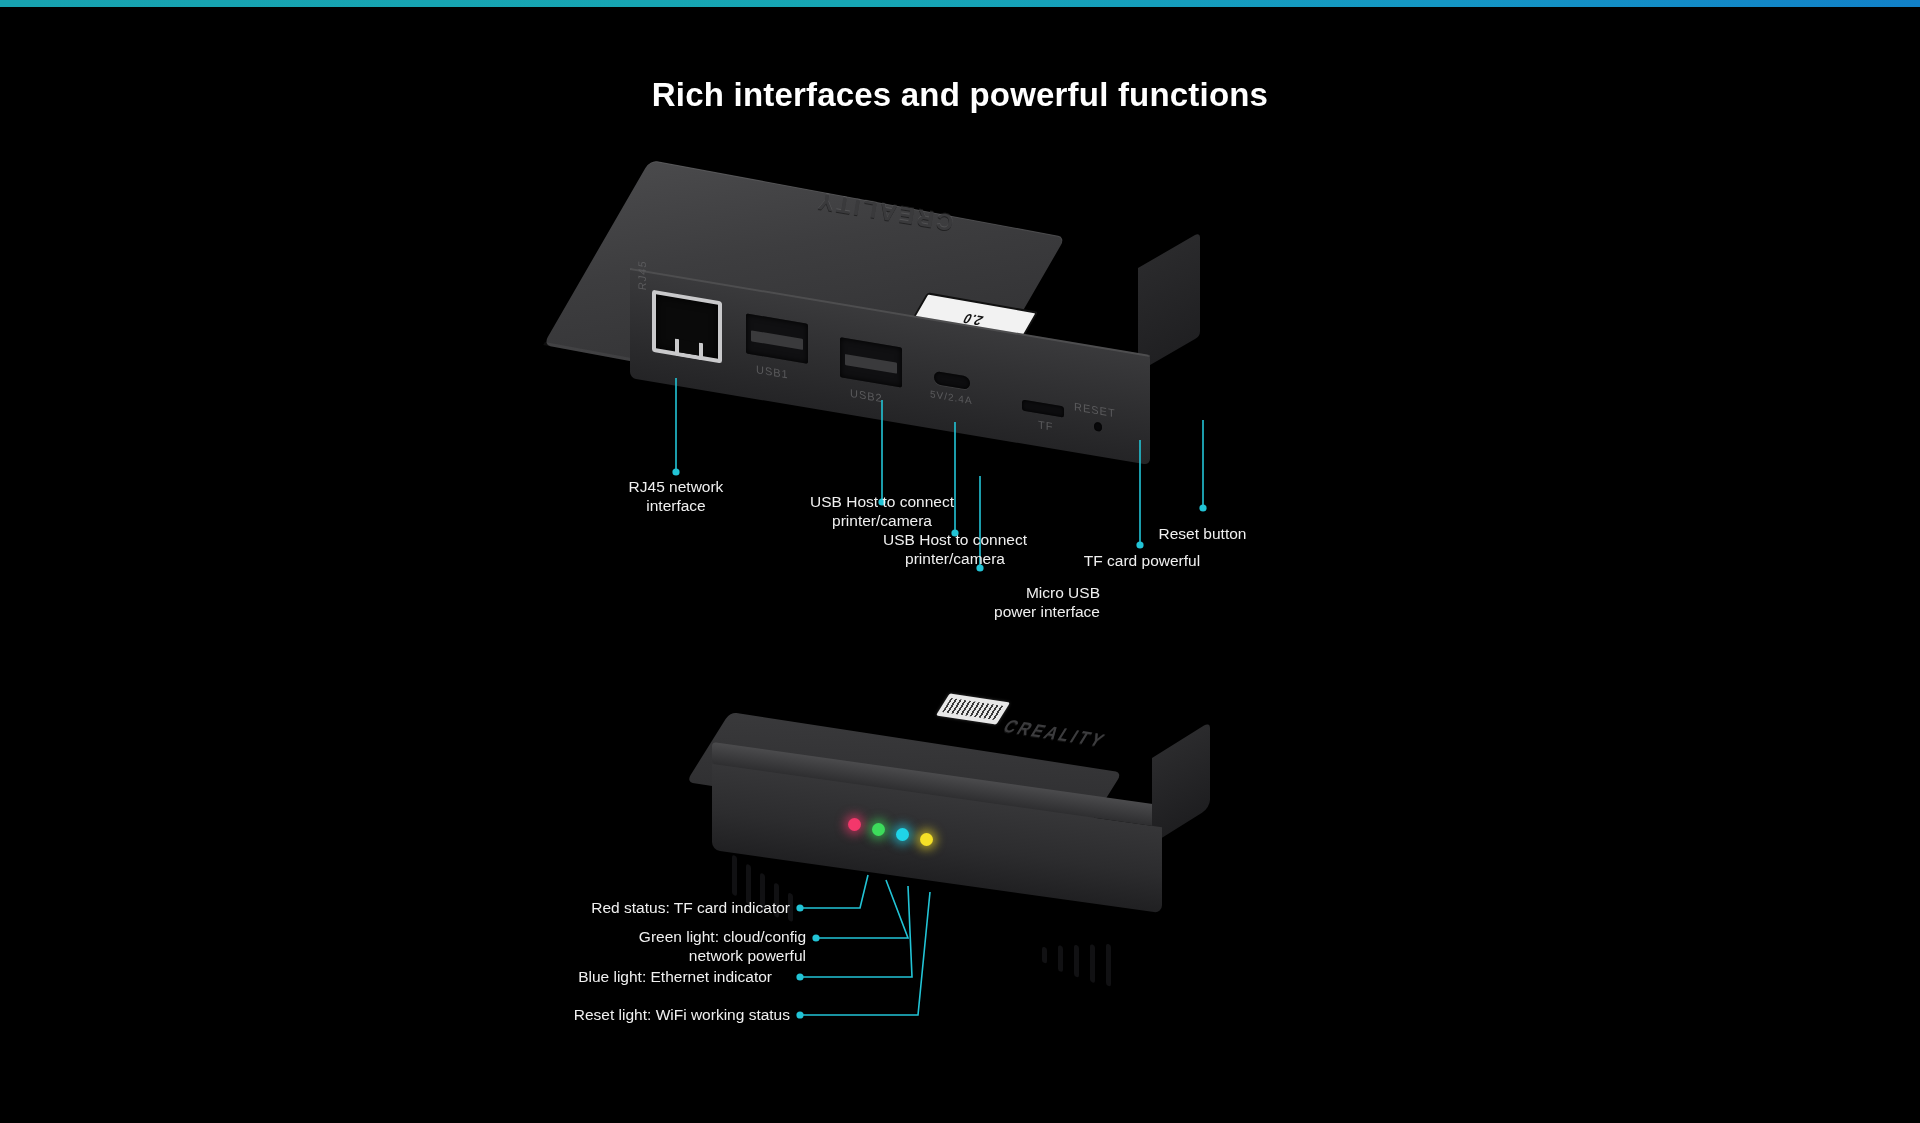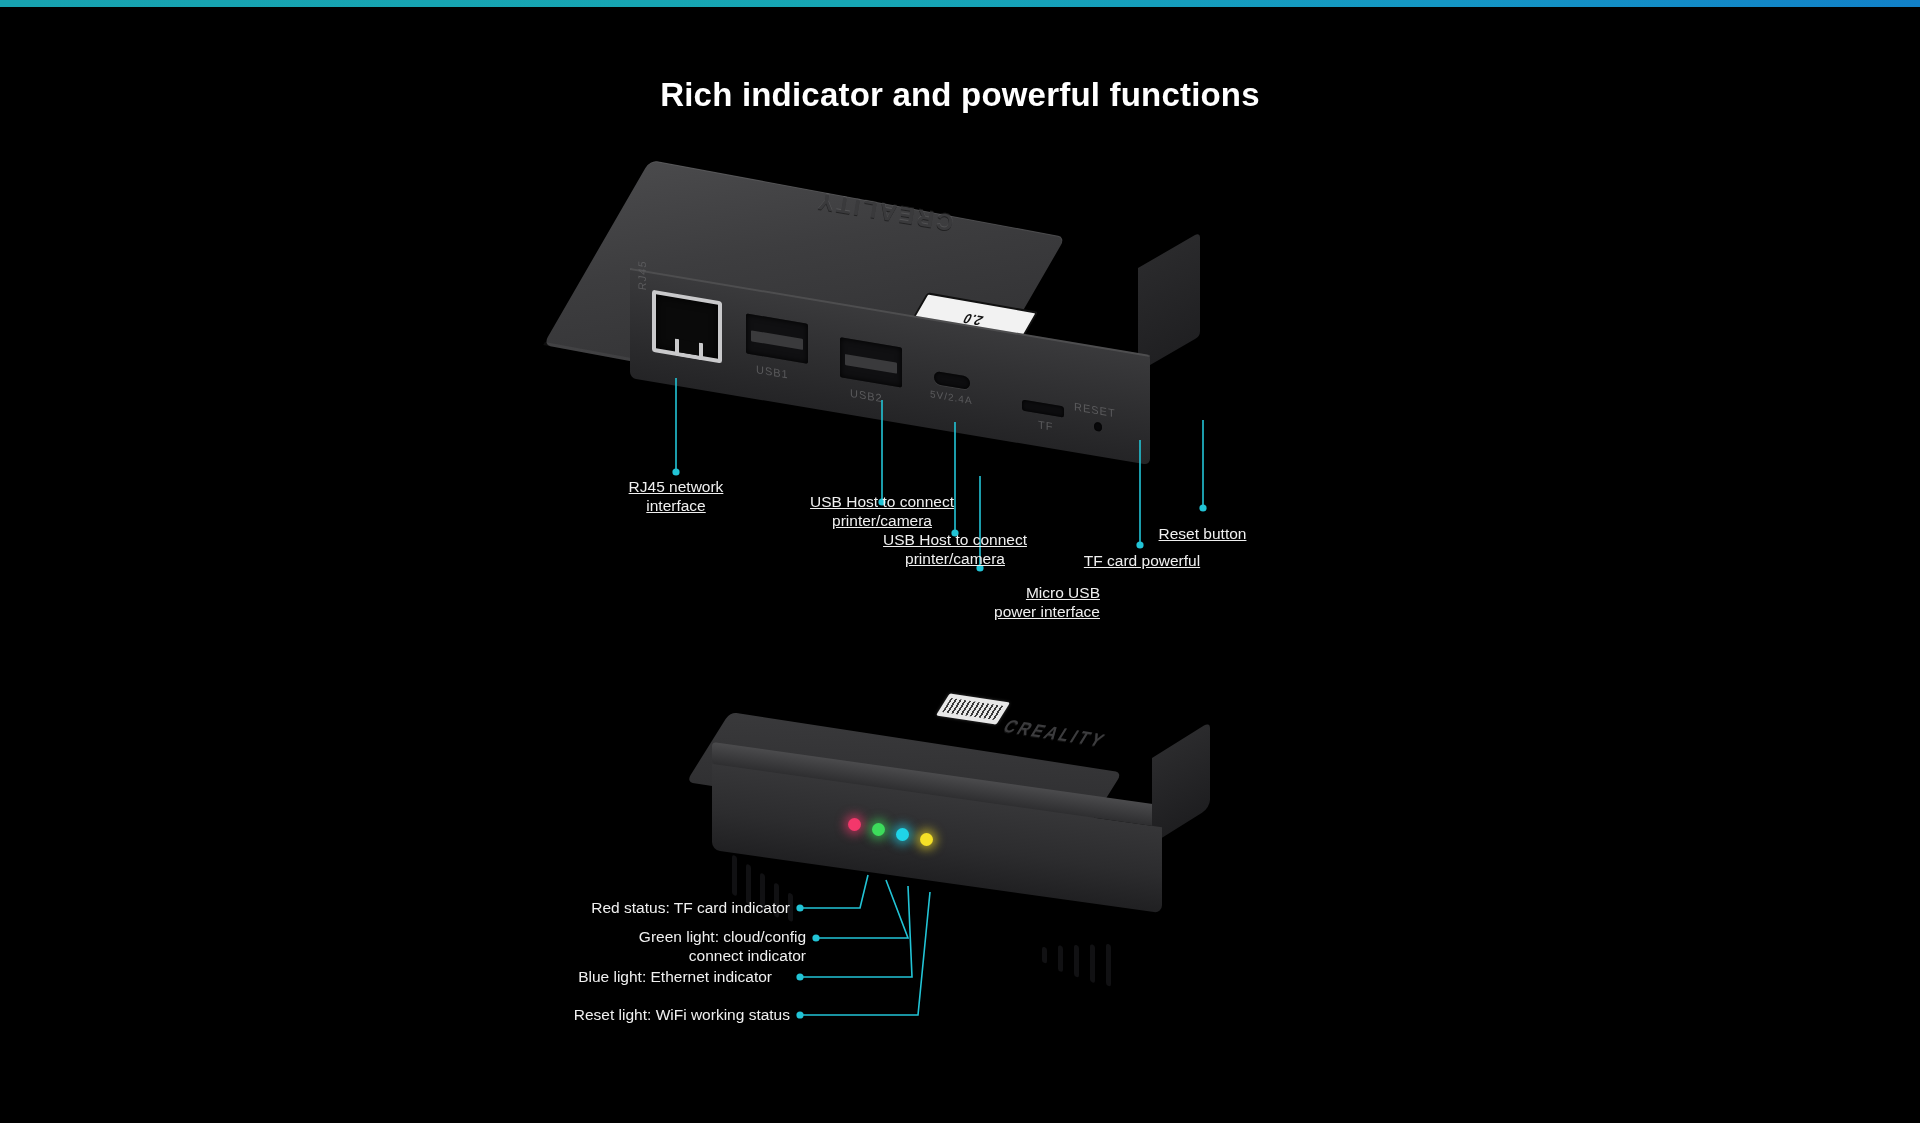--- a/index.html
+++ b/index.html
@@ -355,29 +355,29 @@
     pointer-events: none;
   }
   .callout {
     position: absolute;
     font-size: 15.5px;
     line-height: 1.22;
     color: #f0f0f0;
     white-space: pre-line;
     pointer-events: none;
   }
-  .callout.c-center { text-align: center; text-decoration: underline; }
+  .callout.c-center { text-align: center; }
   .callout.c-right  { text-align: right; }
 </style>
 </head>
 <body>
 
 <div class="top-bar"></div>
 
-<div class="page-title">Rich indicator and powerful functions</div>
+<div class="page-title">Rich interfaces and powerful functions</div>
 
 <div class="fig-top">
   <div class="dev1">
 
     <div class="dev1-top"></div>
 
     <div class="dev1-logo">CREALITY</div>
 
     <div class="dev1-sticker">
       <div class="dev1-sticker-text">CREALITY
@@ -485,17 +485,17 @@
 <div class="callout c-center" style="left:860px; top:584px; width:240px;text-align:right;">Micro USB
 power interface</div>
 
 <div class="callout c-center" style="left:1042px; top:552px; width:200px;">TF card powerful</div>
 
 <div class="callout c-center" style="left:1120px; top:525px; width:165px;">Reset button</div>
 
 <div class="callout c-right" style="left:470px; top:899px; width:320px;">Red status: TF card indicator</div>
 
 <div class="callout c-right" style="left:470px; top:928px; width:336px;">Green light: cloud/config
-connect indicator</div>
+network powerful</div>
 
 <div class="callout c-right" style="left:452px; top:968px; width:320px;">Blue light: Ethernet indicator</div>
 
 <div class="callout c-right" style="left:450px; top:1006px; width:340px;">Reset light: WiFi working status</div>
 
 </body></html>

